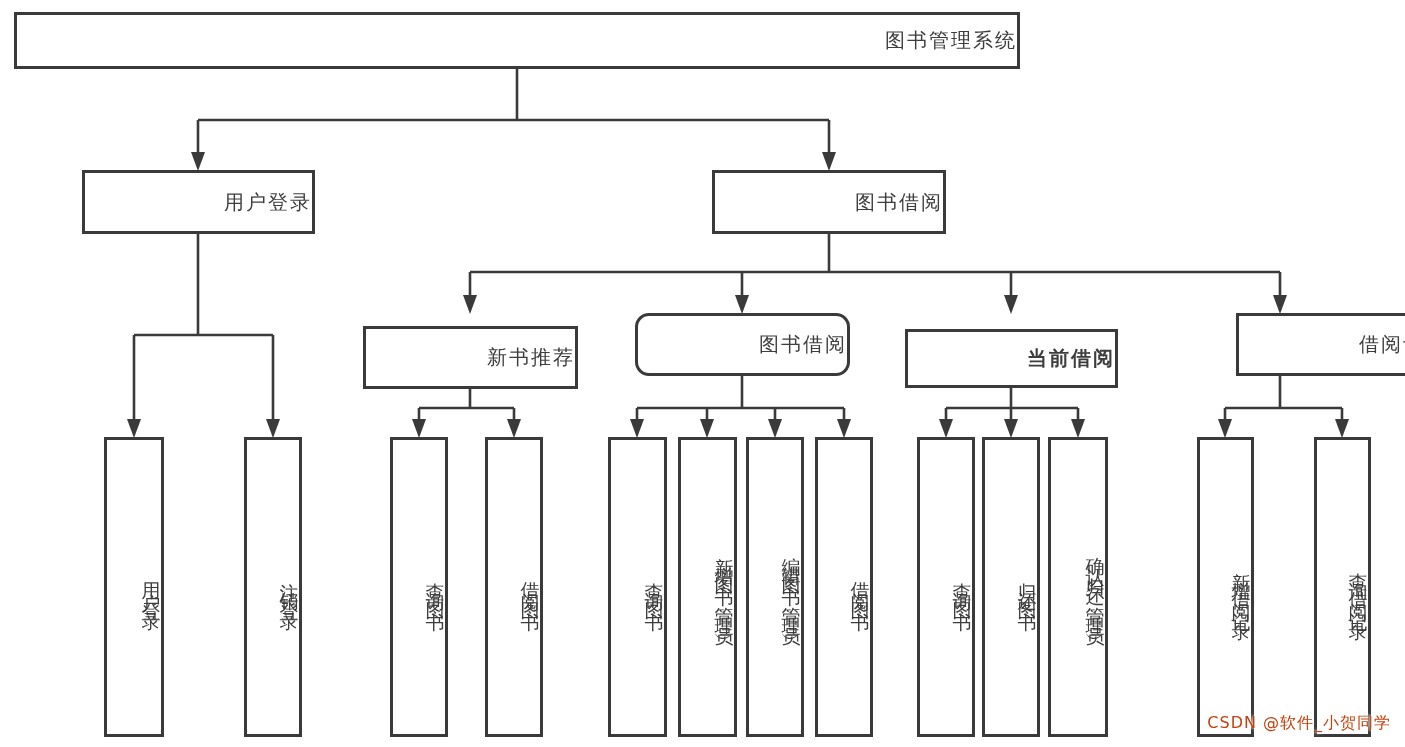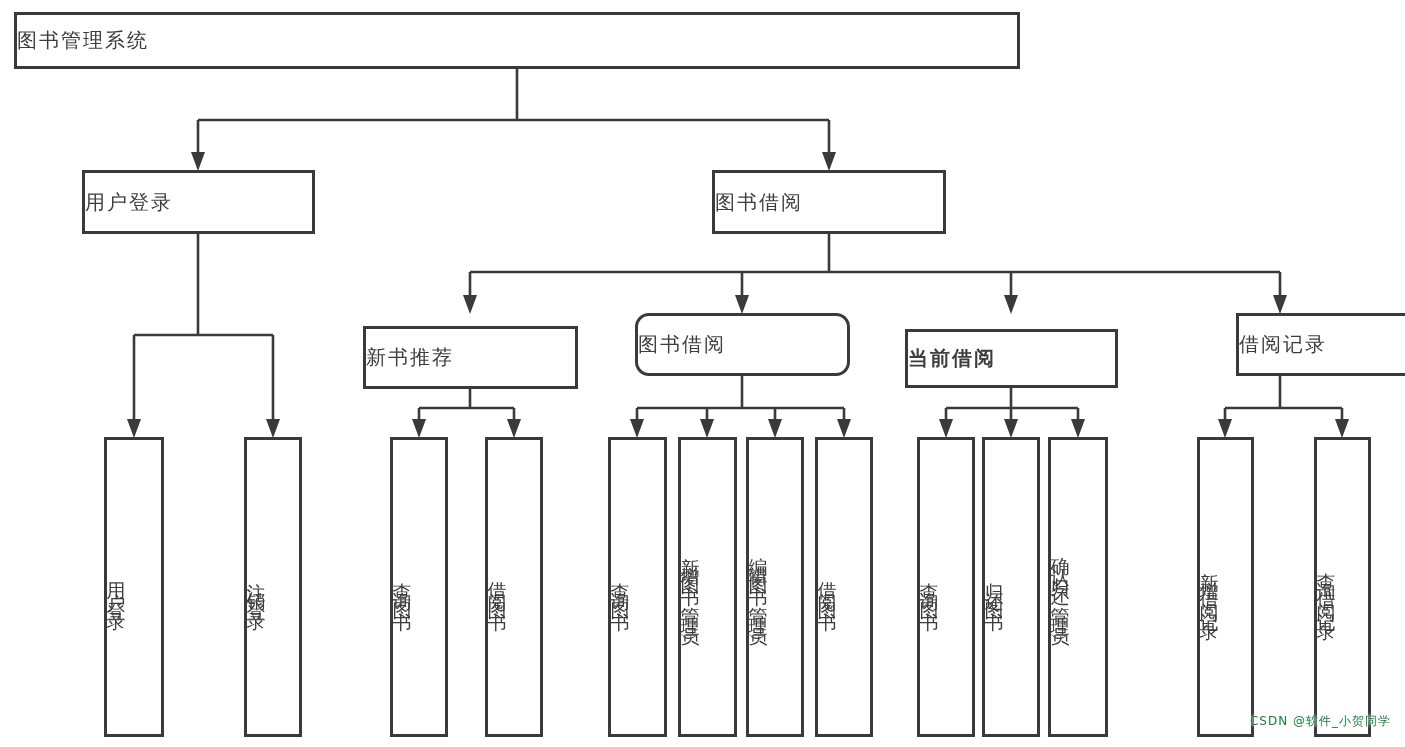--- a/index.html
+++ b/index.html
@@ -21,21 +21,21 @@
     top: 0;
     z-index: 1;
   }
   .node {
     position: absolute;
     box-sizing: border-box;
     border: 3px solid #3a3a3a;
     background: #ffffff;
     display: flex;
     align-items: center;
-    justify-content: flex-start;
+    justify-content: flex-end;
     color: #3d3d3d;
     z-index: 2;
   }
   .hlabel {
     font-size: 20px;
     letter-spacing: 2px;
     white-space: nowrap;
   }
   .vlabel {
     writing-mode: vertical-rl;
@@ -66,23 +66,23 @@
   .lf9  { left: 917px;  width: 58px; }
   .lf10 { left: 982px;  width: 58px; }
   .lf11 { left: 1048px; width: 60px; }
   .lf12 { left: 1197px; width: 57px; }
   .lf13 { left: 1314px; width: 57px; }
 
   .watermark {
     position: absolute;
     right: 14px;
     top: 713px;
-    font-size: 12px;
+    font-size: 16px;
     letter-spacing: 1px;
-    color: #15803d;
+    color: #c2410c;
     text-shadow: 0 0 2px #ffffff, 0 0 4px #ffffff;
     z-index: 3;
     white-space: nowrap;
   }
 </style>
 </head>
 <body>
 
 <div class="canvas">
 

